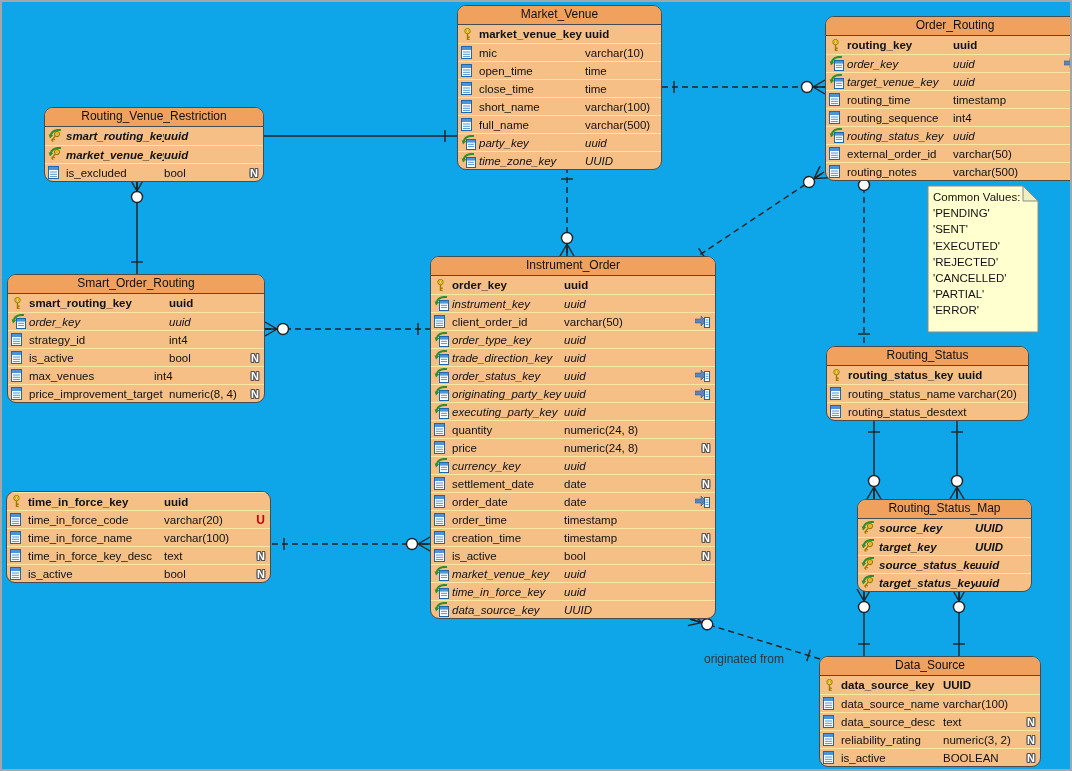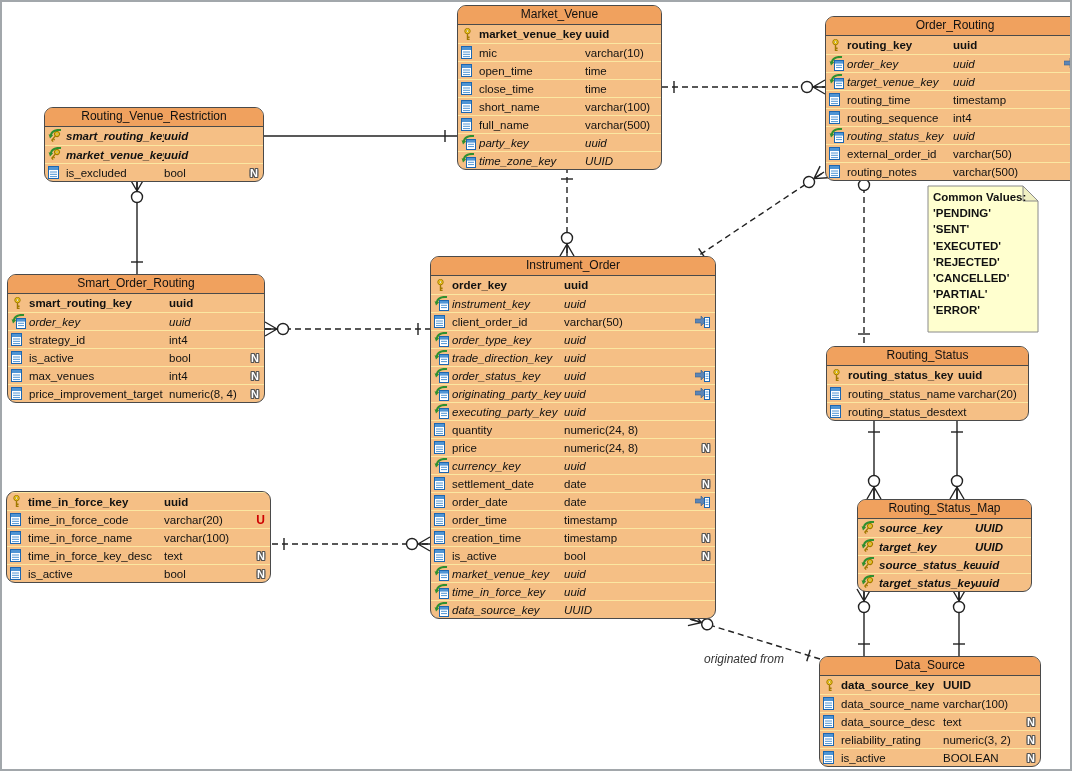--- a/index.html
+++ b/index.html
@@ -1,17 +1,17 @@
 <!DOCTYPE html>
 <html><head>
 <meta charset="utf-8">
 <style>
   html,body{margin:0;padding:0;background:#e8e8e8;}
   #canvas{
-    position:relative;width:1072px;height:771px;background:#ffffff;
+    position:relative;width:1072px;height:771px;background:#0ea5e9;
     border:2px solid #A2A7AB;box-sizing:border-box;overflow:hidden;
     font-family:"Liberation Sans", sans-serif;color:#111;
   }
   #rels{position:absolute;left:0;top:0;z-index:1;}
   .ln{stroke:#222;stroke-width:1.4;fill:none;}
   .dsh{stroke-dasharray:6 4;}
   .crc{fill:#fff;stroke:#222;stroke-width:1.4;}
 
   .tbl{position:absolute;background:var(--row);border:1.5px solid #4A4A4A;
        border-radius:9px;overflow:hidden;box-sizing:border-box;z-index:2;}
@@ -27,24 +27,24 @@
   .cname{flex:none;white-space:nowrap;overflow:hidden;}
   .ctype{flex:1;white-space:nowrap;overflow:hidden;}
   .cflags{flex:none;display:flex;align-items:center;gap:1px;}
   .flag-n{font-weight:bold;font-size:11px;color:#fff;
     text-shadow:-1px -1px 0 #555,1px -1px 0 #555,-1px 1px 0 #555,1px 1px 0 #555,
                 0 -1px 0 #555,0 1px 0 #555,-1px 0 0 #555,1px 0 0 #555;}
   .flag-u{font-weight:bold;font-size:12px;color:var(--uq);}
 
   .note{position:absolute;left:925px;top:183px;width:112px;height:148px;z-index:2;}
   .note-bg{position:absolute;left:0;top:0;}
-  .note-lines{position:absolute;left:6px;top:4px;right:4px;font-size:11.5px;line-height:16.2px;font-weight:bold;}
+  .note-lines{position:absolute;left:6px;top:4px;right:4px;font-size:11.5px;line-height:16.2px;}
   .note-lines span{display:block;}
 
-  .edge-label{position:absolute;left:702px;top:650px;z-index:2;font-size:12px;color:#333;font-style:italic;}
+  .edge-label{position:absolute;left:702px;top:650px;z-index:2;font-size:12px;color:#333;}
 </style>
 </head>
 <body>
 
 <div id="canvas" style="--hdr: #F0A15E; --row: #F5BF85; --div: #FBE7A1; --uq: #CC0000;">
 
   <svg id="rels" width="1072" height="771">
 
     <g>
       <path class="ln" d="M230,134 H455"></path>
@@ -511,21 +511,21 @@
           </span>
         </div>
         <div class="row col">
           <span class="cicon">
             <svg width="11" height="13" viewBox="0 0 11 13">
               <rect x="0.5" y="0.5" width="10" height="12" fill="#FFF" stroke="#1C66B0"></rect>
               <rect x="1" y="1" width="9" height="3" fill="#4E94D4"></rect>
               <path d="M2 6 H9 M2 8.3 H9 M2 10.6 H9" stroke="#4E94D4" stroke-width="1"></path>
             </svg>
           </span>
-          <span class="cname" style="width:140px">max_venues</span>
+          <span class="cname" style="width:125px">max_venues</span>
           <span class="ctype">int4</span>
           <span class="cflags">
             <span class="flag-n">N</span>
           </span>
         </div>
         <div class="row col">
           <span class="cicon">
             <svg width="11" height="13" viewBox="0 0 11 13">
               <rect x="0.5" y="0.5" width="10" height="12" fill="#FFF" stroke="#1C66B0"></rect>
               <rect x="1" y="1" width="9" height="3" fill="#4E94D4"></rect>

